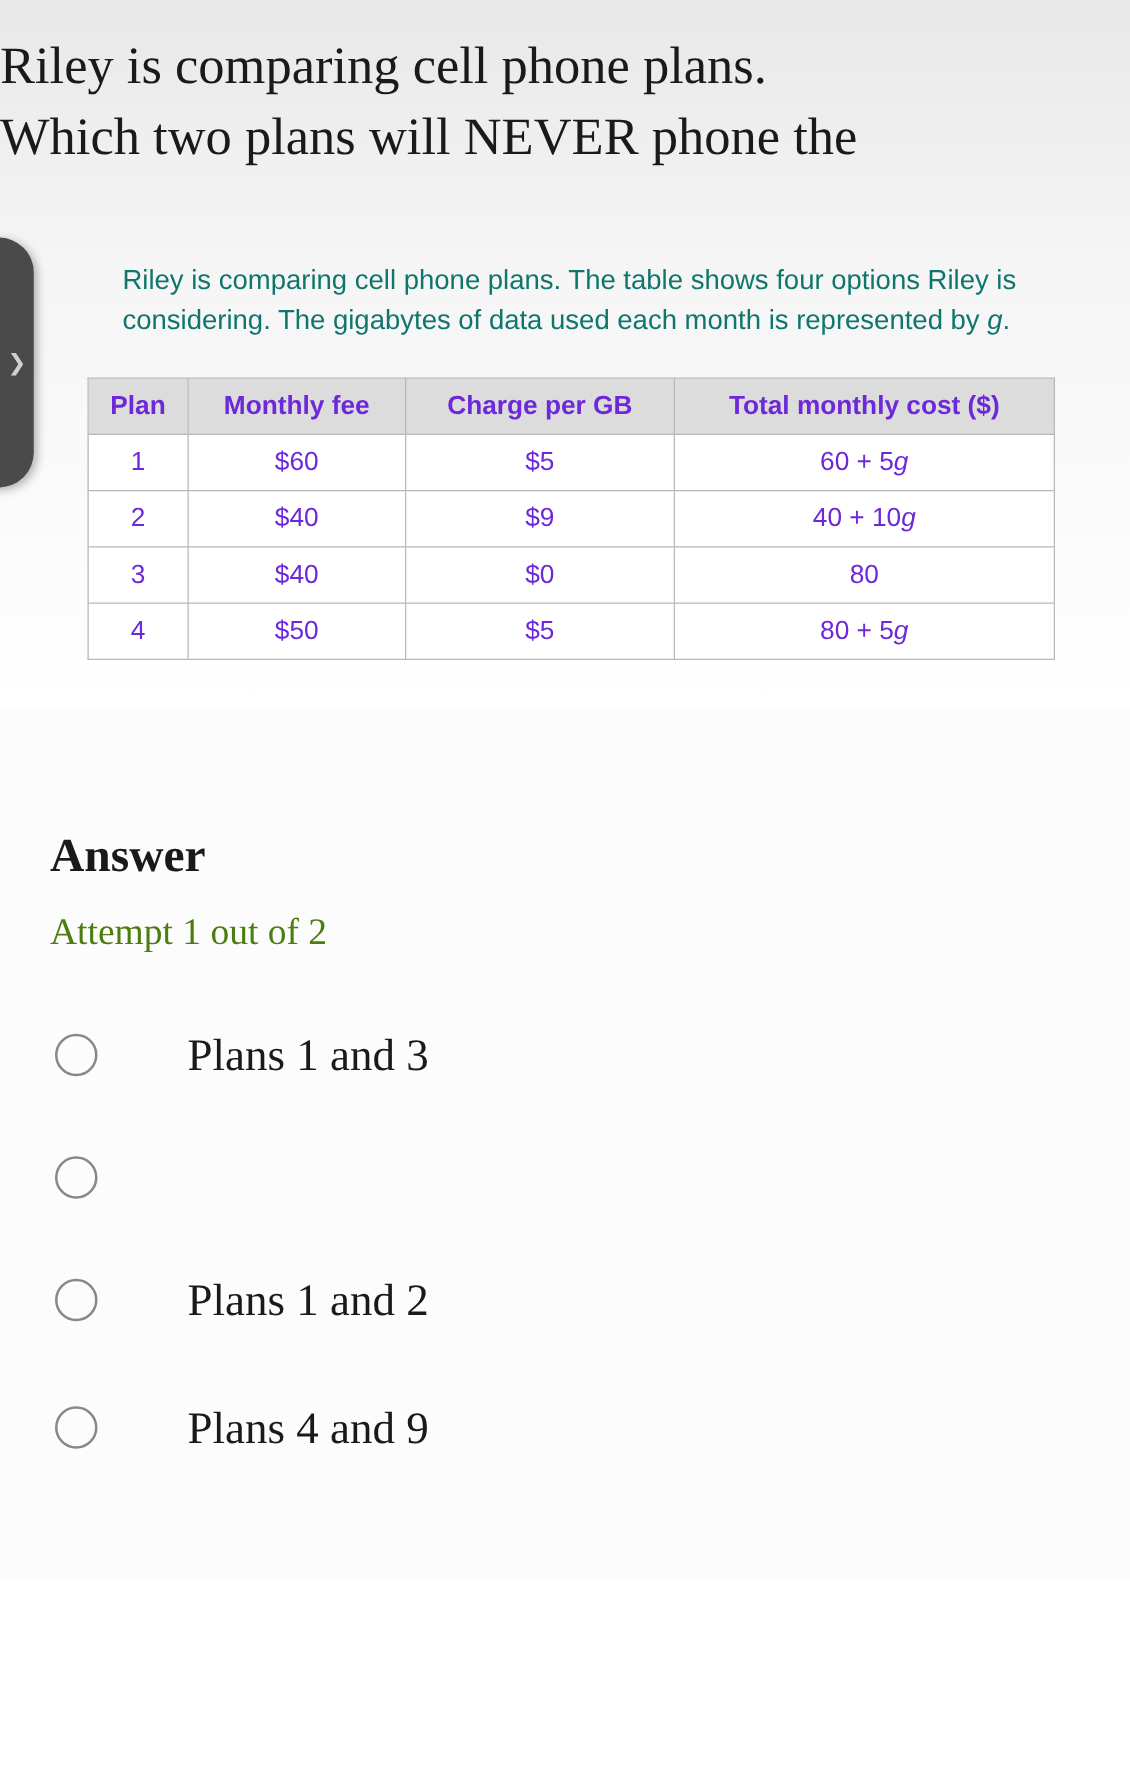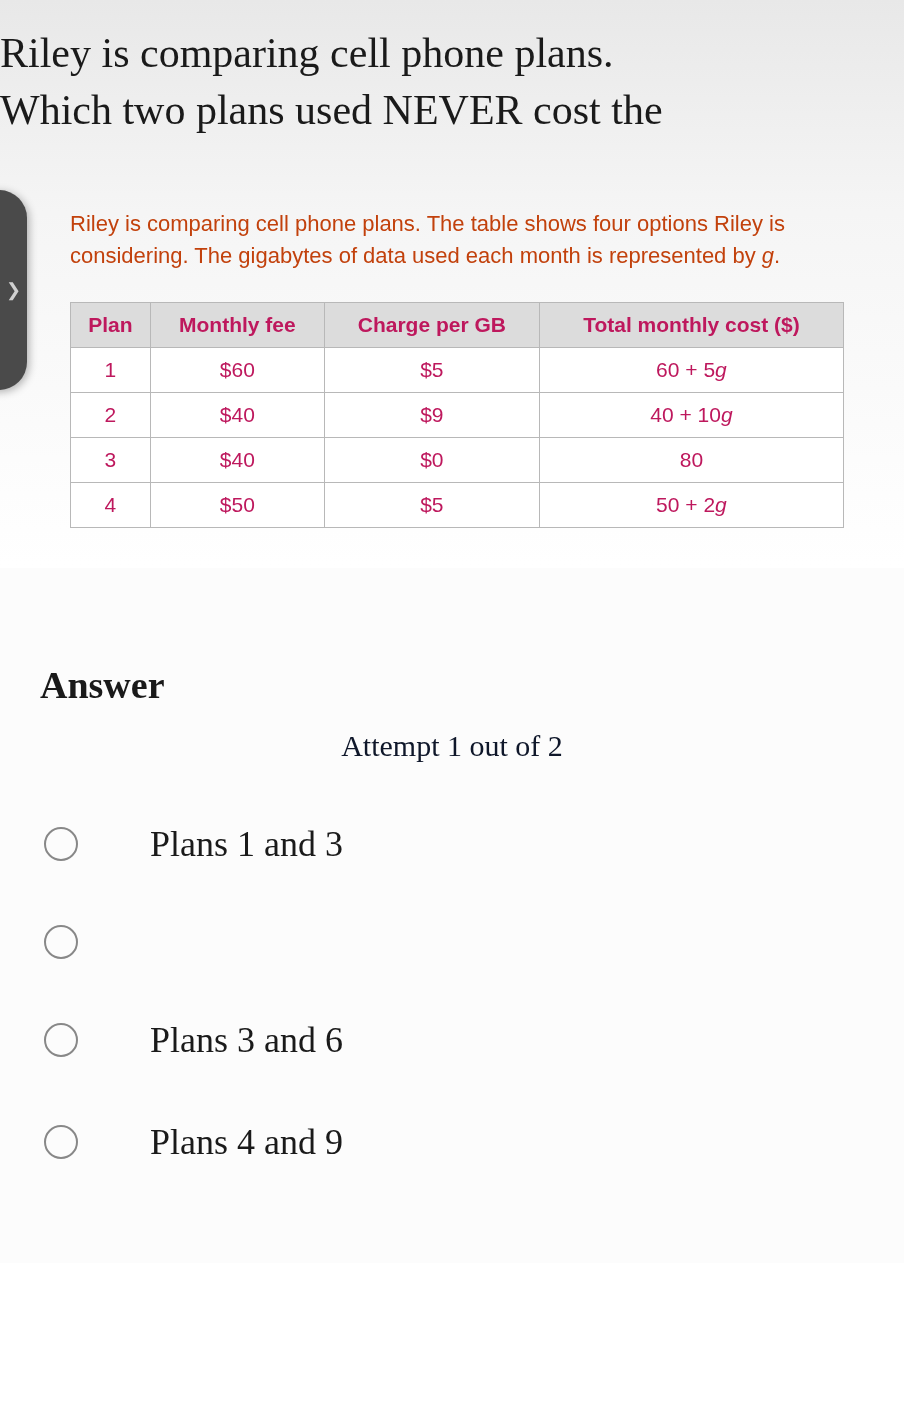--- a/index.html
+++ b/index.html
@@ -35,64 +35,64 @@
       justify-content: flex-end;
       padding-right: 6px;
     }
     .side-tab-icon {
       color: #d0d0d0;
       font-size: 18px;
     }
     .subtext {
       font-family: -apple-system, 'Segoe UI', Helvetica, Arial, sans-serif;
       font-size: 22px;
-      color: #c2410c;
+      color: #0f766e;
       line-height: 1.45;
       padding: 50px 60px 20px 70px;
+      margin-left: 28px;
     }
     .subtext .italic {
       font-style: italic;
     }
     .table-wrap {
       padding: 10px 60px 40px 70px;
     }
     table {
       width: 100%;
       border-collapse: collapse;
       font-family: -apple-system, 'Segoe UI', Helvetica, Arial, sans-serif;
     }
     th, td {
       border: 1px solid #b8b8b8;
       text-align: center;
       padding: 10px 8px;
       font-size: 21px;
-      color: #be185d;
+      color: #6d28d9;
     }
     th {
       background: #dcdcdc;
       font-weight: 700;
     }
     td {
       background: #ffffff;
     }
     .answer-section {
       padding: 95px 40px 40px 40px;
       background: #fcfcfc;
     }
     .answer-heading {
       font-size: 38px;
       font-weight: 700;
       color: #1a1a1a;
       margin-bottom: 22px;
     }
     .attempt-text {
       font-size: 30px;
-      color: #0f172a;
+      color: #4d7c0f;
       margin-bottom: 60px;
-      text-align: center;
     }
     .options {
       padding-left: 4px;
     }
     .option-row {
       display: flex;
       align-items: center;
       margin-bottom: 60px;
       cursor: pointer;
       gap: 40px;
@@ -115,21 +115,21 @@
   </style>
 </head>
 <body>
 
 <div class="side-tab">
   <span class="side-tab-icon">❯</span>
 </div>
 
 <div class="question-title">
   <span>Riley is comparing cell phone plans.</span><br>
-  <span>Which two plans used NEVER cost the</span><br>
+  <span>Which two plans will NEVER phone the</span><br>
 </div>
 
 <div class="subtext">
   <span>Riley is comparing cell phone plans. The table shows four options Riley is considering. The gigabytes of data used each month is represented by </span><span class="italic">g</span><span>.</span>
 </div>
 
 <div class="table-wrap">
   <table>
     <thead>
       <tr>
@@ -155,40 +155,40 @@
       <tr>
         <td>3</td>
         <td>$40</td>
         <td>$0</td>
         <td><span>80</span><span class="italic-g"></span></td>
       </tr>
       <tr>
         <td>4</td>
         <td>$50</td>
         <td>$5</td>
-        <td><span>50 + 2</span><span class="italic-g">g</span></td>
+        <td><span>80 + 5</span><span class="italic-g">g</span></td>
       </tr>
     </tbody>
   </table>
 </div>
 
 <div class="answer-section">
   <div class="answer-heading">Answer</div>
   <div class="attempt-text">Attempt 1 out of 2</div>
 
   <div class="options">
     <div class="option-row">
       <div class="radio"></div>
       <span class="option-label">Plans 1 and 3</span>
     </div>
     <div class="option-row">
       <div class="radio"></div>
     </div>
     <div class="option-row">
       <div class="radio"></div>
-      <span class="option-label">Plans 3 and 6</span>
+      <span class="option-label">Plans 1 and 2</span>
     </div>
     <div class="option-row">
       <div class="radio"></div>
       <span class="option-label">Plans 4 and 9</span>
     </div>
   </div>
 </div>
 
 </body></html>

